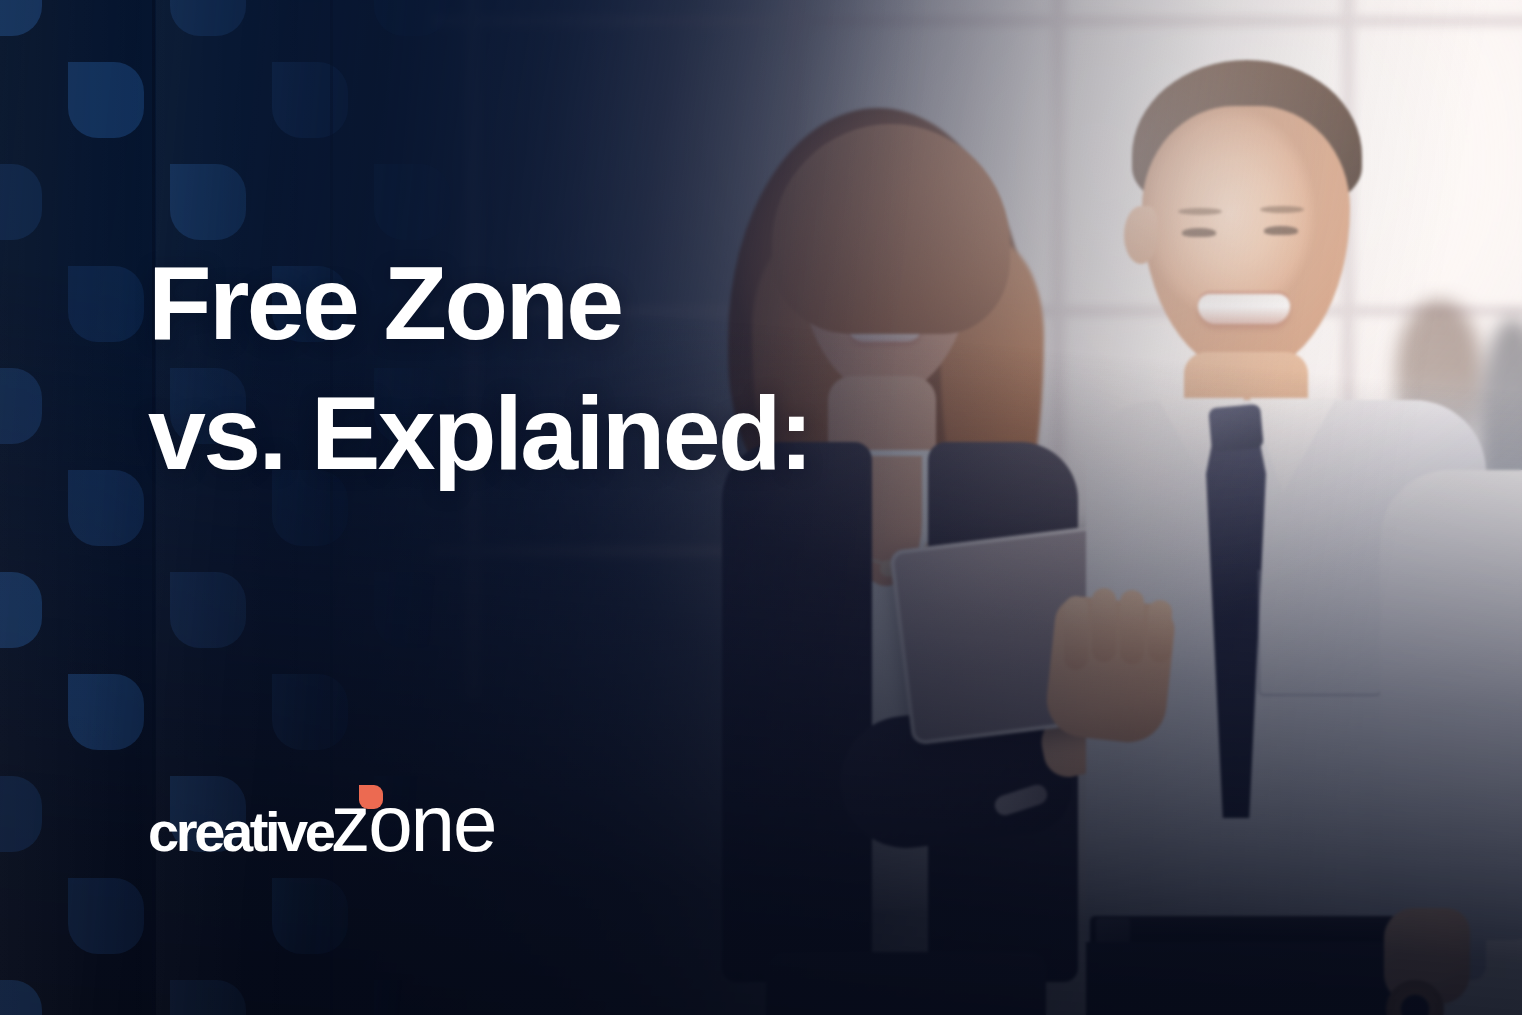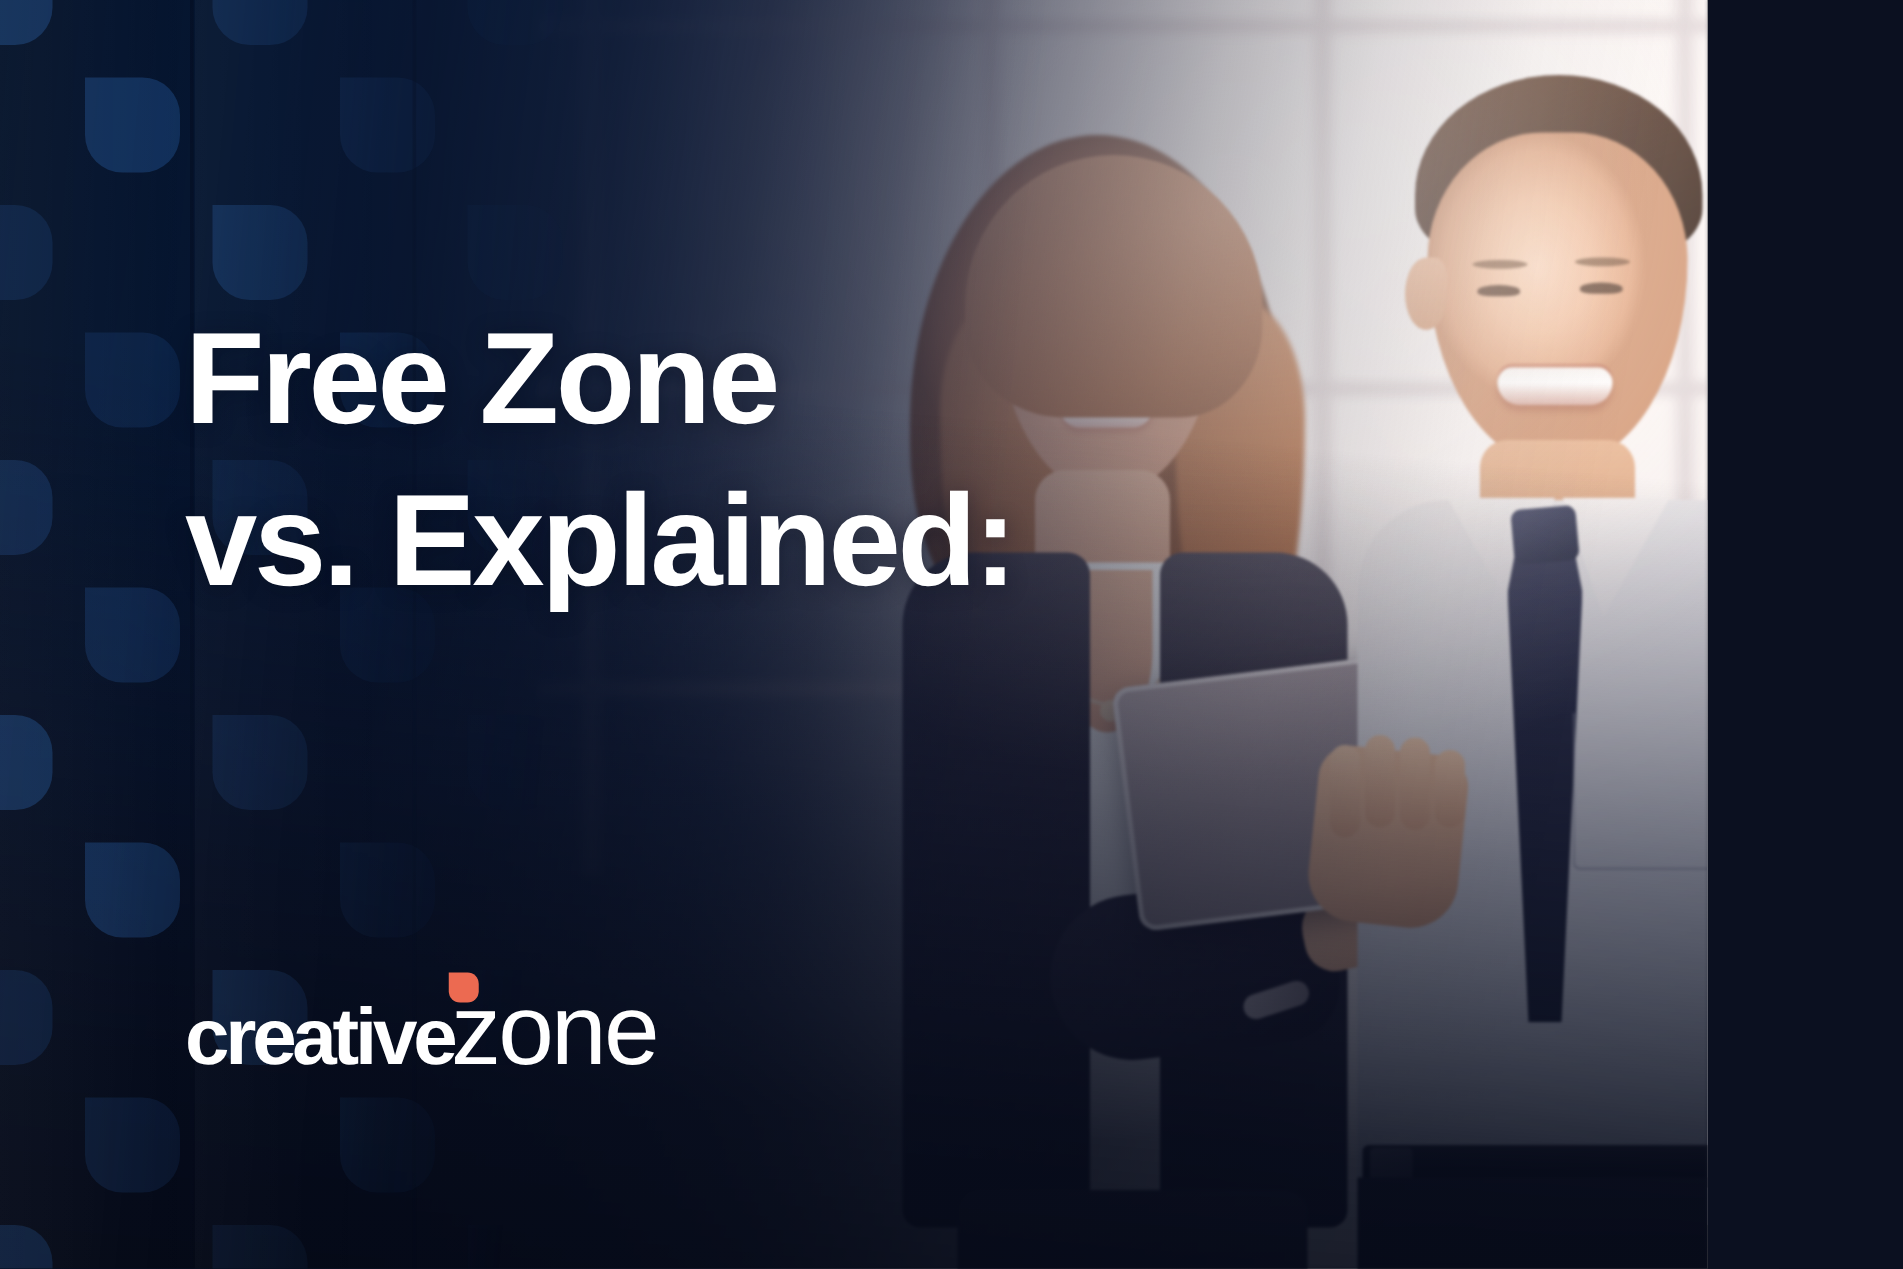--- a/index.html
+++ b/index.html
@@ -7,24 +7,24 @@
     padding: 0;
     background: #0b1020;
   }
   body {
     font-family: "Liberation Sans", sans-serif;
   }
 
   
   .banner {
     position: relative;
-    width: 1366px;
+    width: 1522px;
     height: 1015px;
     overflow: hidden;
-    background: #404040;
+    background: #4c1d95;
     user-select: none;
   }
 
   
   .photo {
     position: absolute;
     inset: 0;
     overflow: hidden;
     
     background:
@@ -391,21 +391,21 @@
     position: absolute;
     left: 0; top: 778px;
     display: flex;
     align-items: baseline;
     white-space: nowrap;
   }
   .logo-wrap { position: relative; display: inline-block; }
   .logo-bold {
     font-family: "Liberation Sans", sans-serif;
     font-weight: 700;
-    font-size: 64px;
+    font-size: 56px;
     letter-spacing: -3.4px;
     color: #ffffff;
   }
   .logo-light {
     font-family: "Liberation Sans", sans-serif;
     font-weight: 400;
     font-size: 80px;
     letter-spacing: -2.2px;
     color: #ffffff;
     margin-left: -2px;

